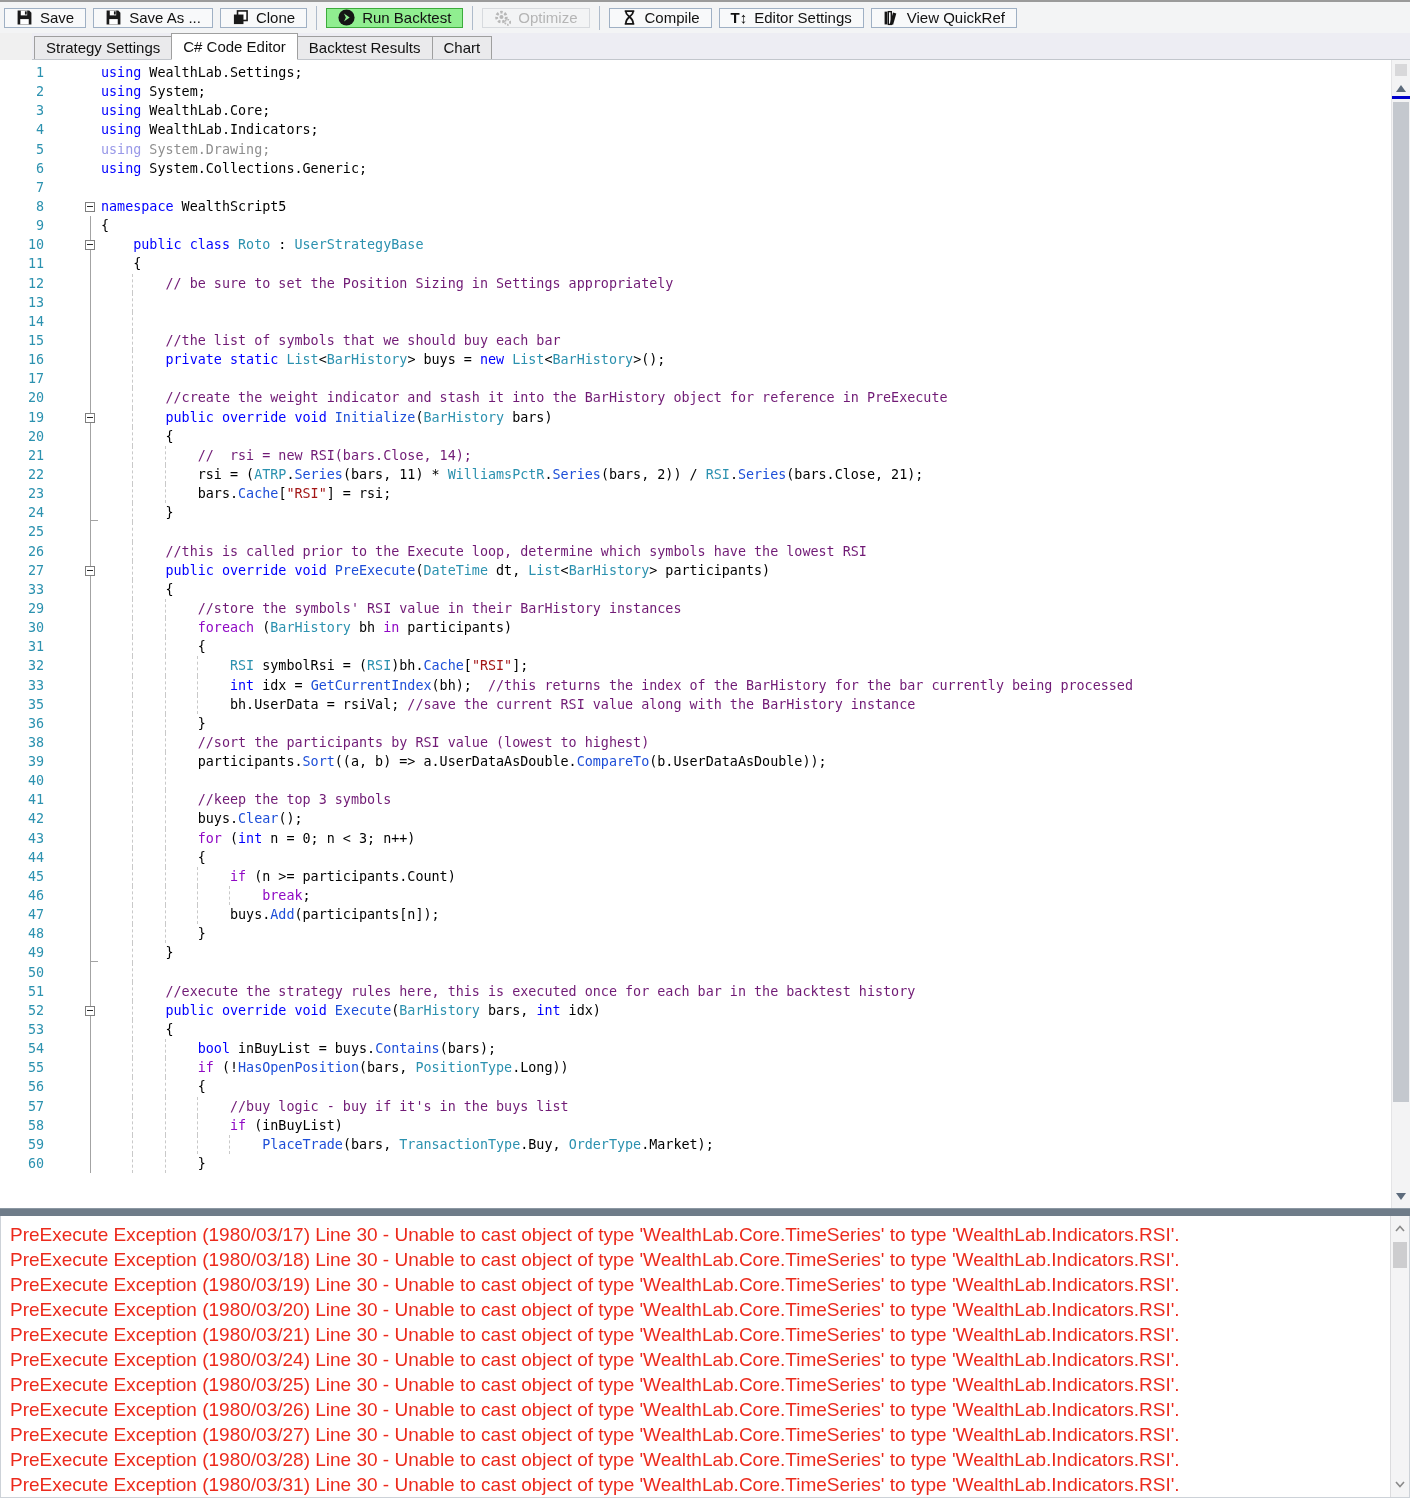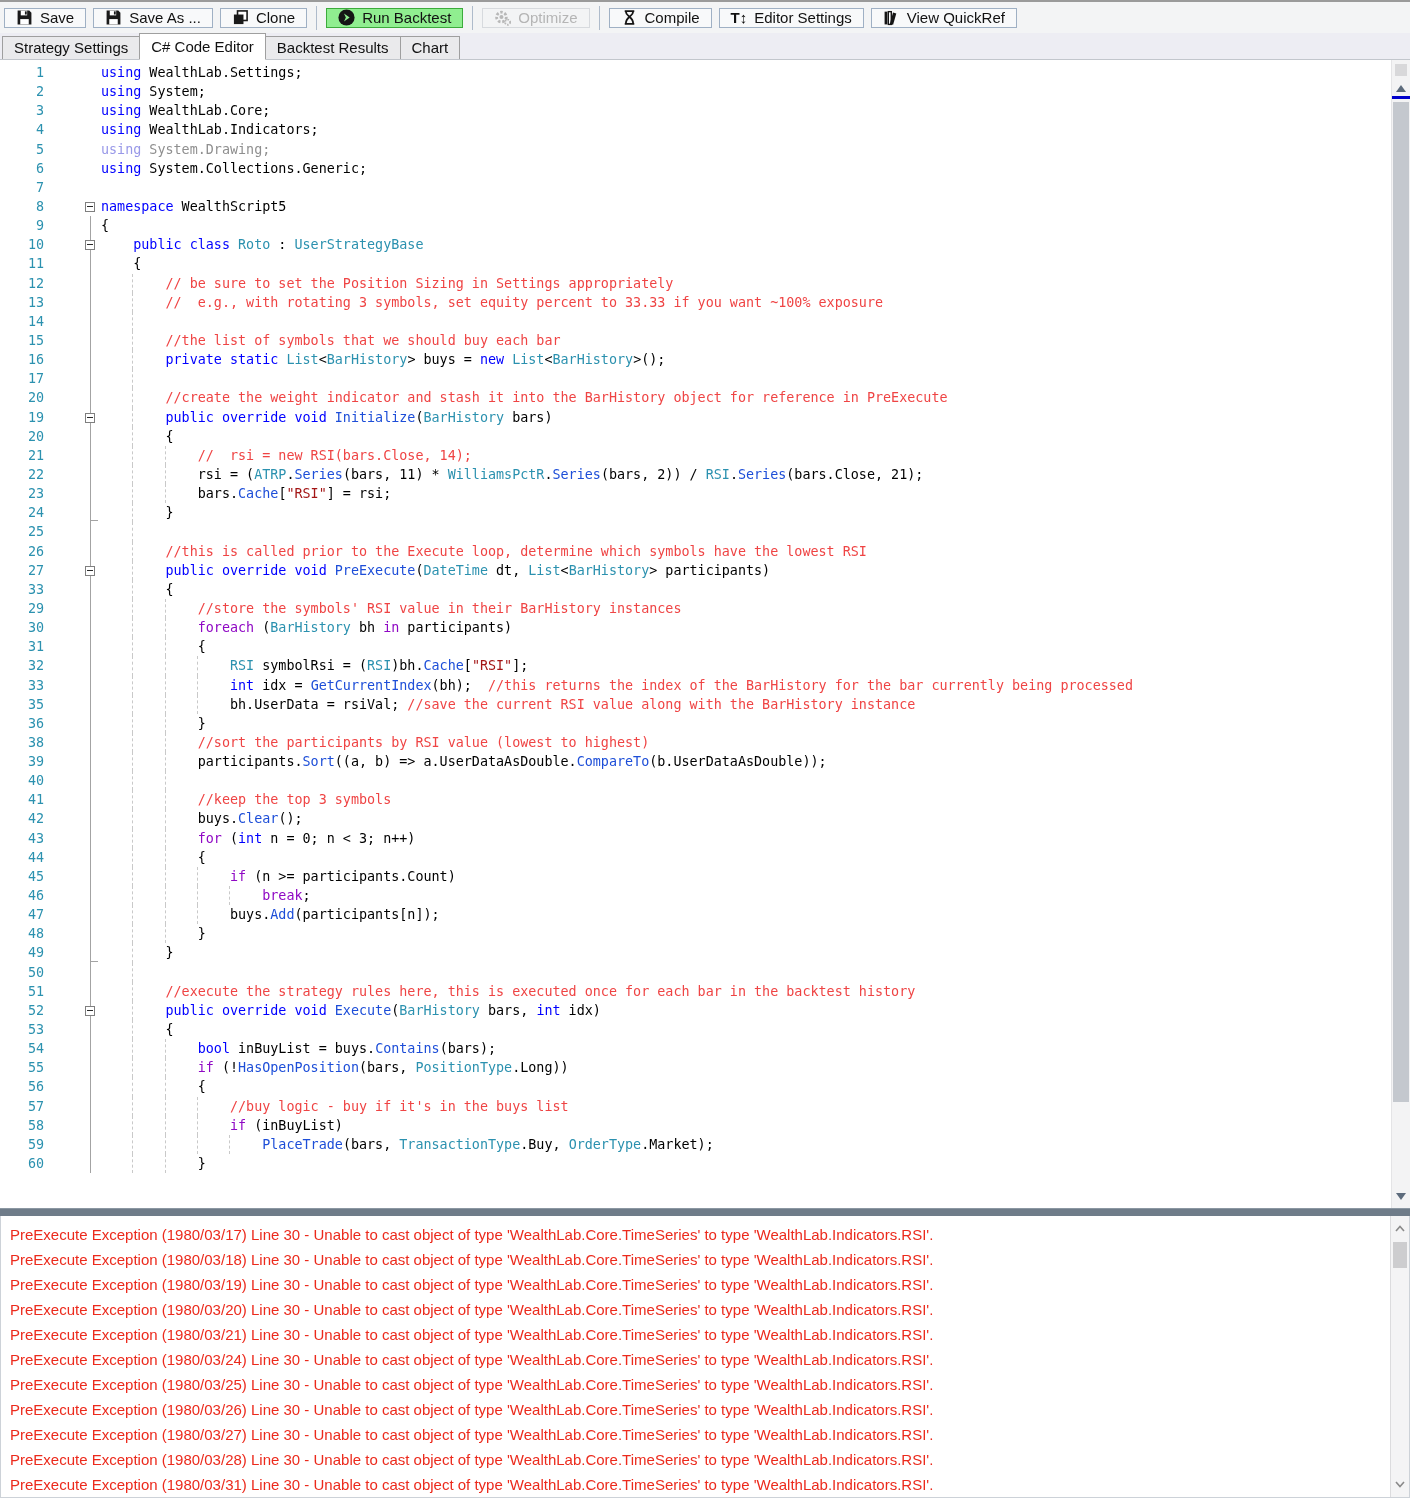--- a/index.html
+++ b/index.html
@@ -23,21 +23,21 @@
     font-size:15px; color:#111; white-space:nowrap; cursor:default;
   }
   .btn-run { font-size:15px; }
   .tbtn.disabled { background:transparent; border:1px solid #d7dade; color:#b5b5b5; }
   .tsep { width:1px; height:24px; background:#aebbcb; margin:0 2px; flex:none; }
   .icon16 { width:17px; height:17px; flex:none; display:inline-block; }
   .tset-glyph { font-weight:bold; font-size:15px; line-height:1; }
   
   .tabstrip {
     height:27px; background:#ededf3; display:flex; align-items:flex-end;
-    padding-left:2px; border-bottom:1px solid #c2c6cc; position:relative;
+    padding-left:2px; border-bottom:1px solid #c2c6cc; position:relative;margin-left:32px;
   }
   .tab {
     height:23px; line-height:21px; padding:0 11px;
     background:#eaeaec; border:1px solid #9f9f9f; border-bottom:none;
     font-size:15px; color:#111; margin-right:0; position:relative; cursor:default;
   }
   .tab + .tab { margin-left:-1px; }
   .tab.active {
     height:27px; line-height:25px; background:#fff; z-index:3;
     margin-bottom:-1px; border-bottom:1px solid #fff;
@@ -68,29 +68,29 @@
     border-left:5.5px solid transparent; border-right:5.5px solid transparent; border-bottom:7px solid #5d6b7c; }
   .sb-marker { position:absolute; top:36px; left:0; right:0; height:3px; }
   .sb-thumb { position:absolute; top:42px; left:1px; right:1px; height:1000px; background:#c4c8ce; }
   .sb-down { position:absolute; bottom:8px; left:4px; width:0; height:0;
     border-left:5.5px solid transparent; border-right:5.5px solid transparent; border-top:7px solid #5d6b7c; }
   
   .splitter { height:8px; background:#6f7c89; border-top:1px solid #8b97a2; }
   
   .errwrap { height:282px; background:#fff; border:1px solid #cdd2d8; border-top:none; display:flex; }
   .errlist { flex:1 1 auto; overflow:hidden; padding-top:6px; }
-  .errrow { height:25px; line-height:25px; padding-left:9px; font-size:15px; white-space:nowrap; }
+  .errrow { height:25px; line-height:25px; padding-left:9px; font-size:19px; white-space:nowrap; }
   .esb { width:19px; flex:none; background:#f4f4f5; border-left:1px solid #dcdcde; position:relative; }
   .esb-thumb { position:absolute; top:26px; left:2px; right:2px; height:26px; background:#cdcdcf; }
   .chev { position:absolute; left:2px; width:14px; height:14px; }
 </style>
 </head>
 <body>
 
-<style id="dyn">.tk-kw{color:#0000ff}.tk-ctl{color:#8f08c4}.tk-typ{color:#2b91af}.tk-mth{color:#1d4ed8}.tk-str{color:#a31515}.tk-com{color:#ef4444}.tk-pln{color:#000000}.tk-fkw{color:#9898e8}.tk-fpl{color:#8f8f8f}.ln{color:#2b91af} .errrow{color:#ec2a1c}.btn-run{background:#90ee90;border:1px solid #3cab3c}.sb-marker{background:#0000cc}</style>
+<style id="dyn">.tk-kw{color:#0000ff}.tk-ctl{color:#8f08c4}.tk-typ{color:#2b91af}.tk-mth{color:#1d4ed8}.tk-str{color:#a31515}.tk-com{color:#701a75}.tk-pln{color:#000000}.tk-fkw{color:#9898e8}.tk-fpl{color:#8f8f8f}.ln{color:#2b91af} .errrow{color:#ec2a1c}.btn-run{background:#90ee90;border:1px solid #3cab3c}.sb-marker{background:#0000cc}</style>
 
 <div class="toolbar">
   <button class="tbtn">
     <svg class="icon16" viewBox="0 0 16 16">
         <path d="M1.5 1.5h11l2 2v11h-13z" fill="#1a1a1a"></path>
         <rect x="4" y="9.5" width="8" height="5" fill="#fff"></rect>
         <rect x="4.5" y="1.5" width="6" height="4.5" fill="#fff"></rect>
         <rect x="8.4" y="2.2" width="1.7" height="3" fill="#1a1a1a"></rect>
       </svg>
     <span>Save</span>
@@ -163,21 +163,21 @@
       <div class="line"><span class="ln">3</span><span class="margin"></span><span class="codetext"><span class="tk-kw">using</span><span class="tk-pln"> WealthLab.Core;</span></span></div>
       <div class="line"><span class="ln">4</span><span class="margin"></span><span class="codetext"><span class="tk-kw">using</span><span class="tk-pln"> WealthLab.Indicators;</span></span></div>
       <div class="line"><span class="ln">5</span><span class="margin"></span><span class="codetext"><span class="tk-fkw">using</span><span class="tk-fpl"> System.Drawing;</span></span></div>
       <div class="line"><span class="ln">6</span><span class="margin"></span><span class="codetext"><span class="tk-kw">using</span><span class="tk-pln"> System.Collections.Generic;</span></span></div>
       <div class="line"><span class="ln">7</span><span class="margin"></span><span class="codetext"></span></div>
       <div class="line"><span class="ln">8</span><span class="margin"><b class="foldbox"></b></span><span class="codetext"><span class="tk-kw">namespace</span><span class="tk-pln"> WealthScript5</span></span></div>
       <div class="line"><span class="ln">9</span><span class="margin"><i class="vline"></i></span><span class="codetext"><span class="tk-pln">{</span></span></div>
       <div class="line"><span class="ln">10</span><span class="margin"><i class="vline"></i><b class="foldbox"></b></span><span class="codetext"><span class="tk-pln">    </span><span class="tk-kw">public</span><span class="tk-pln"> </span><span class="tk-kw">class</span><span class="tk-pln"> </span><span class="tk-typ">Roto</span><span class="tk-pln"> : </span><span class="tk-typ">UserStrategyBase</span></span></div>
       <div class="line"><span class="ln">11</span><span class="margin"><i class="vline"></i></span><span class="codetext"><span class="tk-pln">    {</span></span></div>
       <div class="line"><span class="ln">12</span><span class="margin"><i class="vline"></i></span><span class="codetext"><span class="tk-pln">        </span><span class="tk-com">// be sure to set the Position Sizing in Settings appropriately</span></span><i class="guide" style="left: 132.28px;"></i></div>
-      <div class="line"><span class="ln">13</span><span class="margin"><i class="vline"></i></span><span class="codetext"><span class="tk-pln">        </span><span class="tk-com">//  e.g., with rotating 3 symbols, set equity percent to 33.33 if you want ~100% exposure</span></span><i class="guide" style="left: 132.28px;"></i></div>
+      <div class="line"><span class="ln">13</span><span class="margin"><i class="vline"></i></span><i class="guide" style="left: 132.28px;"></i></div>
       <div class="line"><span class="ln">14</span><span class="margin"><i class="vline"></i></span><span class="codetext"></span><i class="guide" style="left: 132.28px;"></i></div>
       <div class="line"><span class="ln">15</span><span class="margin"><i class="vline"></i></span><span class="codetext"><span class="tk-pln">        </span><span class="tk-com">//the list of symbols that we should buy each bar</span></span><i class="guide" style="left: 132.28px;"></i></div>
       <div class="line"><span class="ln">16</span><span class="margin"><i class="vline"></i></span><span class="codetext"><span class="tk-pln">        </span><span class="tk-kw">private</span><span class="tk-pln"> </span><span class="tk-kw">static</span><span class="tk-pln"> </span><span class="tk-typ">List</span><span class="tk-pln">&lt;</span><span class="tk-typ">BarHistory</span><span class="tk-pln">&gt; buys = </span><span class="tk-kw">new</span><span class="tk-pln"> </span><span class="tk-typ">List</span><span class="tk-pln">&lt;</span><span class="tk-typ">BarHistory</span><span class="tk-pln">&gt;();</span></span><i class="guide" style="left: 132.28px;"></i></div>
       <div class="line"><span class="ln">17</span><span class="margin"><i class="vline"></i></span><span class="codetext"></span><i class="guide" style="left: 132.28px;"></i></div>
       <div class="line"><span class="ln">20</span><span class="margin"><i class="vline"></i></span><span class="codetext"><span class="tk-pln">        </span><span class="tk-com">//create the weight indicator and stash it into the BarHistory object for reference in PreExecute</span></span><i class="guide" style="left: 132.28px;"></i></div>
       <div class="line"><span class="ln">19</span><span class="margin"><i class="vline"></i><b class="foldbox"></b></span><span class="codetext"><span class="tk-pln">        </span><span class="tk-kw">public</span><span class="tk-pln"> </span><span class="tk-kw">override</span><span class="tk-pln"> </span><span class="tk-kw">void</span><span class="tk-pln"> </span><span class="tk-mth">Initialize</span><span class="tk-pln">(</span><span class="tk-typ">BarHistory</span><span class="tk-pln"> bars)</span></span><i class="guide" style="left: 132.28px;"></i></div>
       <div class="line"><span class="ln">20</span><span class="margin"><i class="vline"></i></span><span class="codetext"><span class="tk-pln">        {</span></span><i class="guide" style="left: 132.28px;"></i></div>
       <div class="line"><span class="ln">21</span><span class="margin"><i class="vline"></i></span><span class="codetext"><span class="tk-pln">            </span><span class="tk-com">//  rsi = new RSI(bars.Close, 14);</span></span><i class="guide" style="left: 132.28px;"></i><i class="guide" style="left: 164.56px;"></i></div>
       <div class="line"><span class="ln">22</span><span class="margin"><i class="vline"></i></span><span class="codetext"><span class="tk-pln">            rsi = (</span><span class="tk-typ">ATRP</span><span class="tk-pln">.</span><span class="tk-mth">Series</span><span class="tk-pln">(bars, 11) * </span><span class="tk-typ">WilliamsPctR</span><span class="tk-pln">.</span><span class="tk-mth">Series</span><span class="tk-pln">(bars, 2)) / </span><span class="tk-typ">RSI</span><span class="tk-pln">.</span><span class="tk-mth">Series</span><span class="tk-pln">(bars.Close, 21);</span></span><i class="guide" style="left: 132.28px;"></i><i class="guide" style="left: 164.56px;"></i></div>
       <div class="line"><span class="ln">23</span><span class="margin"><i class="vline"></i></span><span class="codetext"><span class="tk-pln">            bars.</span><span class="tk-mth">Cache</span><span class="tk-pln">[</span><span class="tk-str">"RSI"</span><span class="tk-pln">] = rsi;</span></span><i class="guide" style="left: 132.28px;"></i><i class="guide" style="left: 164.56px;"></i></div>

